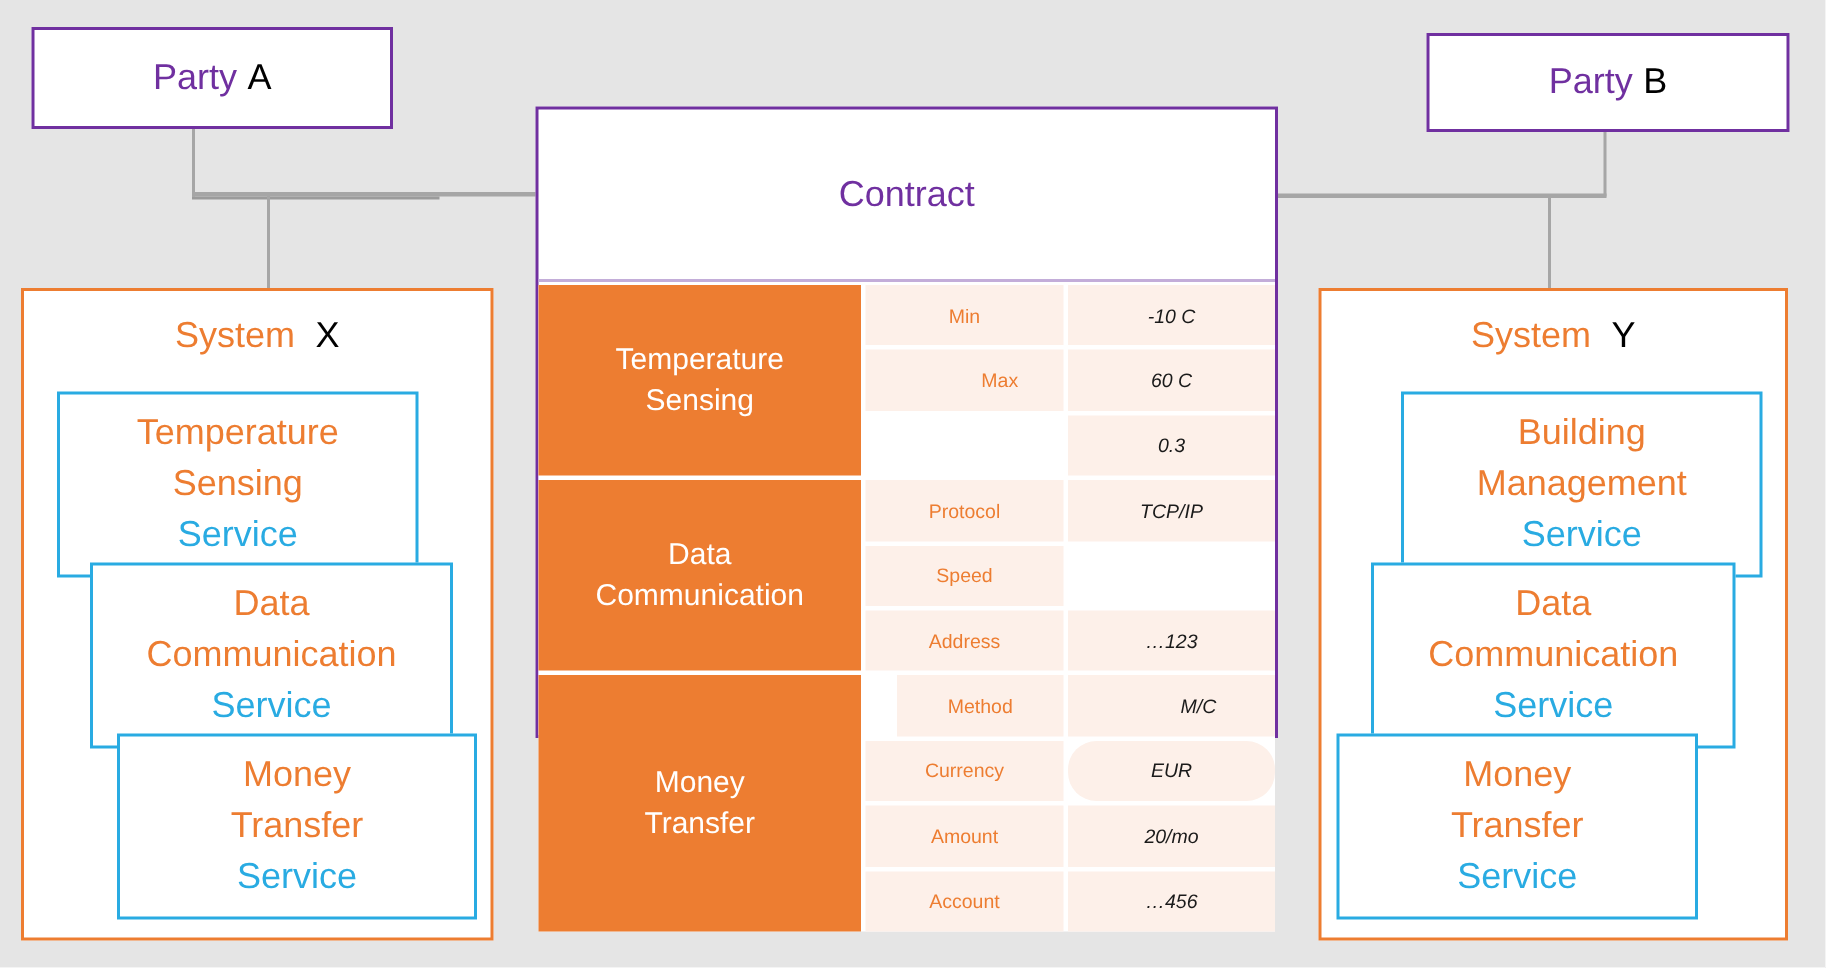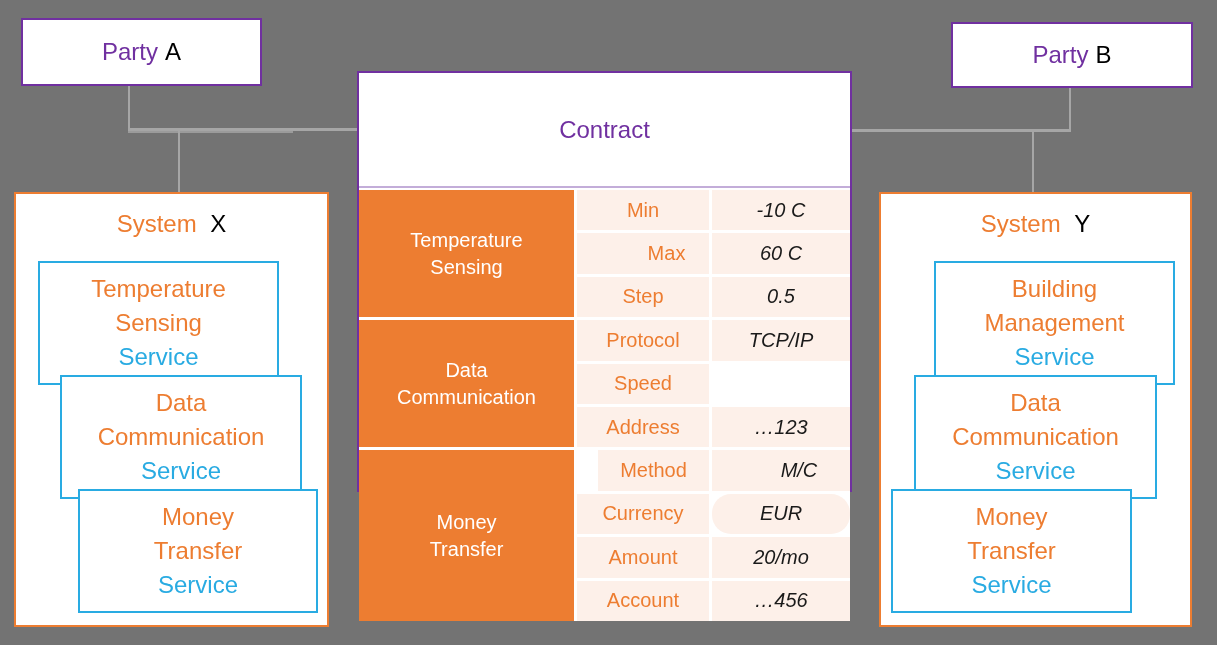--- a/index.html
+++ b/index.html
@@ -12,21 +12,21 @@
   }
   *{margin:0;padding:0;box-sizing:border-box;}
   html,body{background:#fff;}
   body{
     font-family:"Liberation Sans","DejaVu Sans",sans-serif;
     color:var(--ink);
   }
   #canvas{
     position:relative;
     width:1217px;height:645px;
-    background:#737373;
+    background:#e5e5e5;
     overflow:hidden;
   }
   
   .conn{position:absolute;background:var(--gray);}
   
   .party-box{
     position:absolute;
     border:2px solid var(--purple);
     background:#fff;
     display:flex;align-items:center;justify-content:center;
@@ -84,21 +84,21 @@
     background:var(--orange);
     color:#fff;
     display:flex;flex-direction:column;
     align-items:center;justify-content:center;
     text-align:center;
     font-size:20px;line-height:27px;
   }
   .cell{
     display:flex;align-items:center;justify-content:center;
     background:var(--cell-bg);
-    font-size:20px;
+    font-size:13px;
   }
   .cell.param{grid-column:2;color:var(--orange);}
   .cell.value{grid-column:3;color:var(--ink);font-style:italic;}
 </style>
 </head>
 <body>
 
 <div id="canvas">
 
   <div class="conn" style="left:128px;top:86px;width:2px;height:45px;"></div>
@@ -134,22 +134,21 @@
       </div>
       <div class="sec-label" style="grid-row:7/11;">
         <span>Money</span>
         <span>Transfer</span>
       </div>
 
       <div class="cell param" style="grid-row:1;">Min</div>
       <div class="cell value" style="grid-row:1;">-10 C</div>
       <div class="cell param" style="grid-row:2;padding-left:47px;">Max</div>
       <div class="cell value" style="grid-row:2;">60 C</div>
-      <div class="cell param" style="grid-row:3;">Step</div>
-      <div class="cell value" style="grid-row:3;">0.5</div>
+      <div class="cell value" style="grid-row:3;">0.3</div>
 
       <div class="cell param" style="grid-row:4;">Protocol</div>
       <div class="cell value" style="grid-row:4;">TCP/IP</div>
       <div class="cell param" style="grid-row:5;">Speed</div>
       <div class="cell param" style="grid-row:6;">Address</div>
       <div class="cell value" style="grid-row:6;">…123</div>
 
       <div class="cell param" style="grid-row:7;margin-left:21px;">Method</div>
       <div class="cell value" style="grid-row:7;padding-left:36px;">M/C</div>
       <div class="cell param" style="grid-row:8;">Currency</div>

